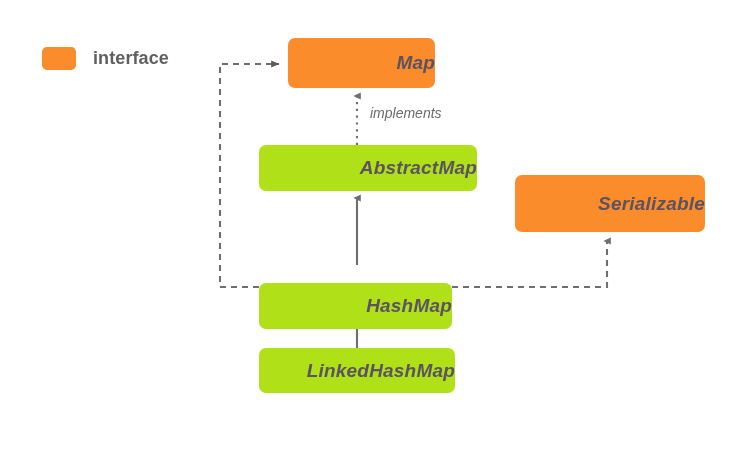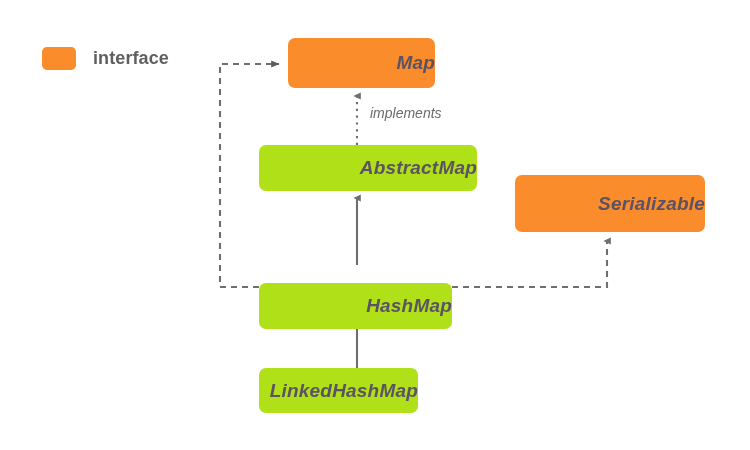--- a/index.html
+++ b/index.html
@@ -140,17 +140,17 @@
   </div>
 
   <div class="node interface" style="left:515px; top:175px; width:190px; height:57px;">
     <span class="node-label">Serializable</span>
   </div>
 
   <div class="node cls" style="left:259px; top:265px; width:193px; height:46px;margin-top:18px;">
     <span class="node-label">HashMap</span>
   </div>
 
-  <div class="node cls" style="left:259px; top:368px; width:159px; height:45px;">
+  <div class="node cls" style="left:259px; top:348px; width:196px; height:45px;">
     <span class="node-label">LinkedHashMap</span>
   </div>
 
 </div>
 
 </body></html>

